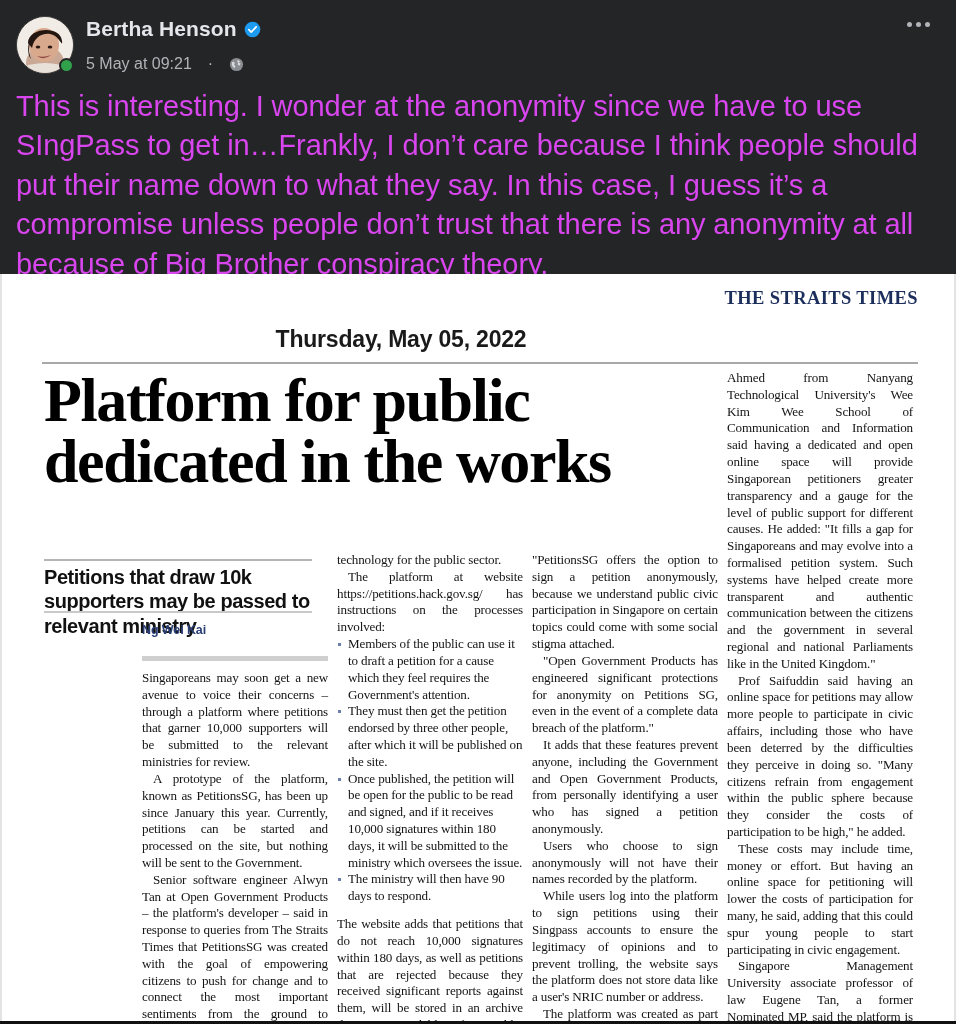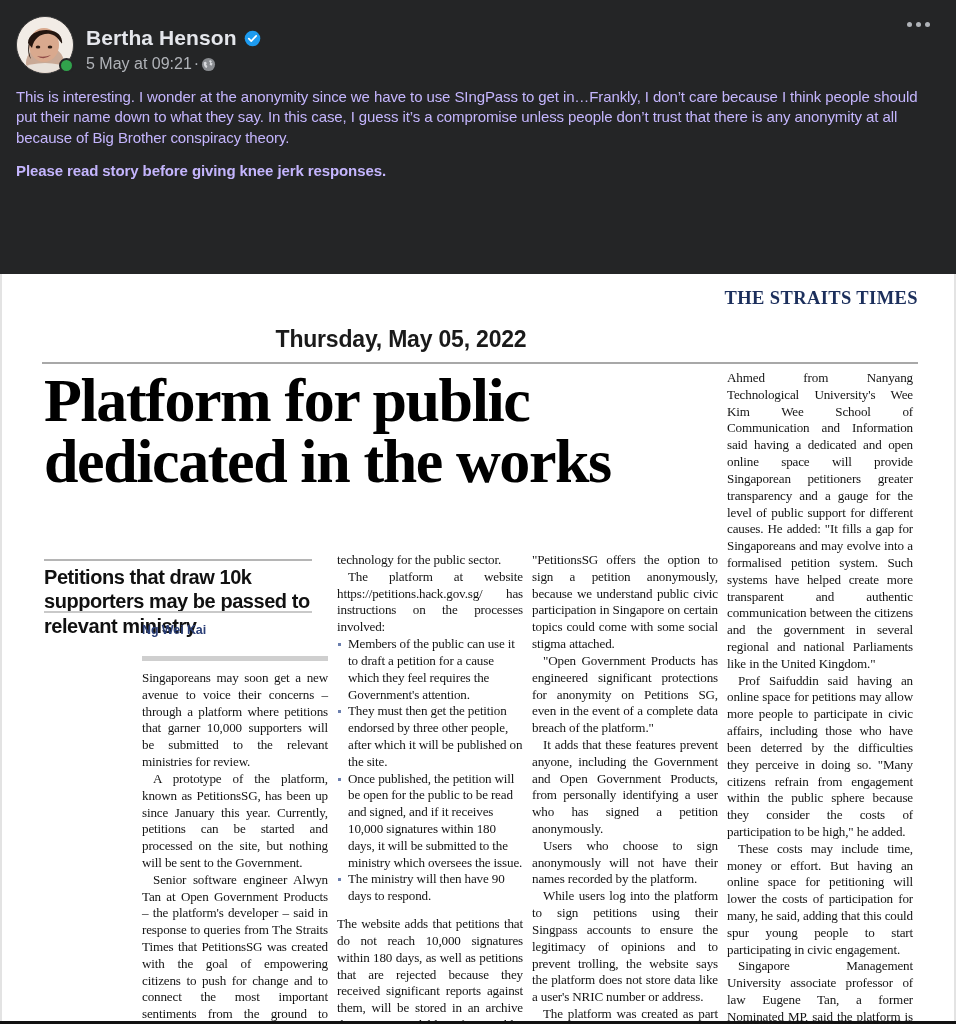--- a/index.html
+++ b/index.html
@@ -78,22 +78,22 @@
     line-height: 26px;
   }
   .verified-badge {
     width: 17px;
     height: 17px;
     display: inline-block;
   }
   .meta-row {
     display: flex;
     align-items: center;
-    gap: 2px;
-    margin-top: 3px;
+    gap: 16px;
+    margin-top: 12px;
   }
   .timestamp {
     color: #b0b3b8;
     font-size: 16px;
     line-height: 20px;
   }
   .dot-sep { color: #b0b3b8; font-size: 16px; }
   .globe-icon { width: 15px; height: 15px; display:inline-block; }
 
   .more-menu {
@@ -106,22 +106,22 @@
     cursor: pointer;
   }
   .more-menu span {
     width: 5px; height: 5px; border-radius: 50%;
     background: #b0b3b8;
     display:block;
   }
 
   .post-body {
     margin-top: 13px;
-    color: #c4b5fd;
-    font-size: 15px;
+    color: #d946ef;
+    font-size: 29px;
     line-height: 1.36;
     letter-spacing: -0.1px;
   }
   .post-body p { margin: 0 0 13px 0; }
   .post-body p:last-child { margin-bottom: 8px; font-weight: bold; }
 
   
   #clipping {
     position: relative;
     width: 956px;

